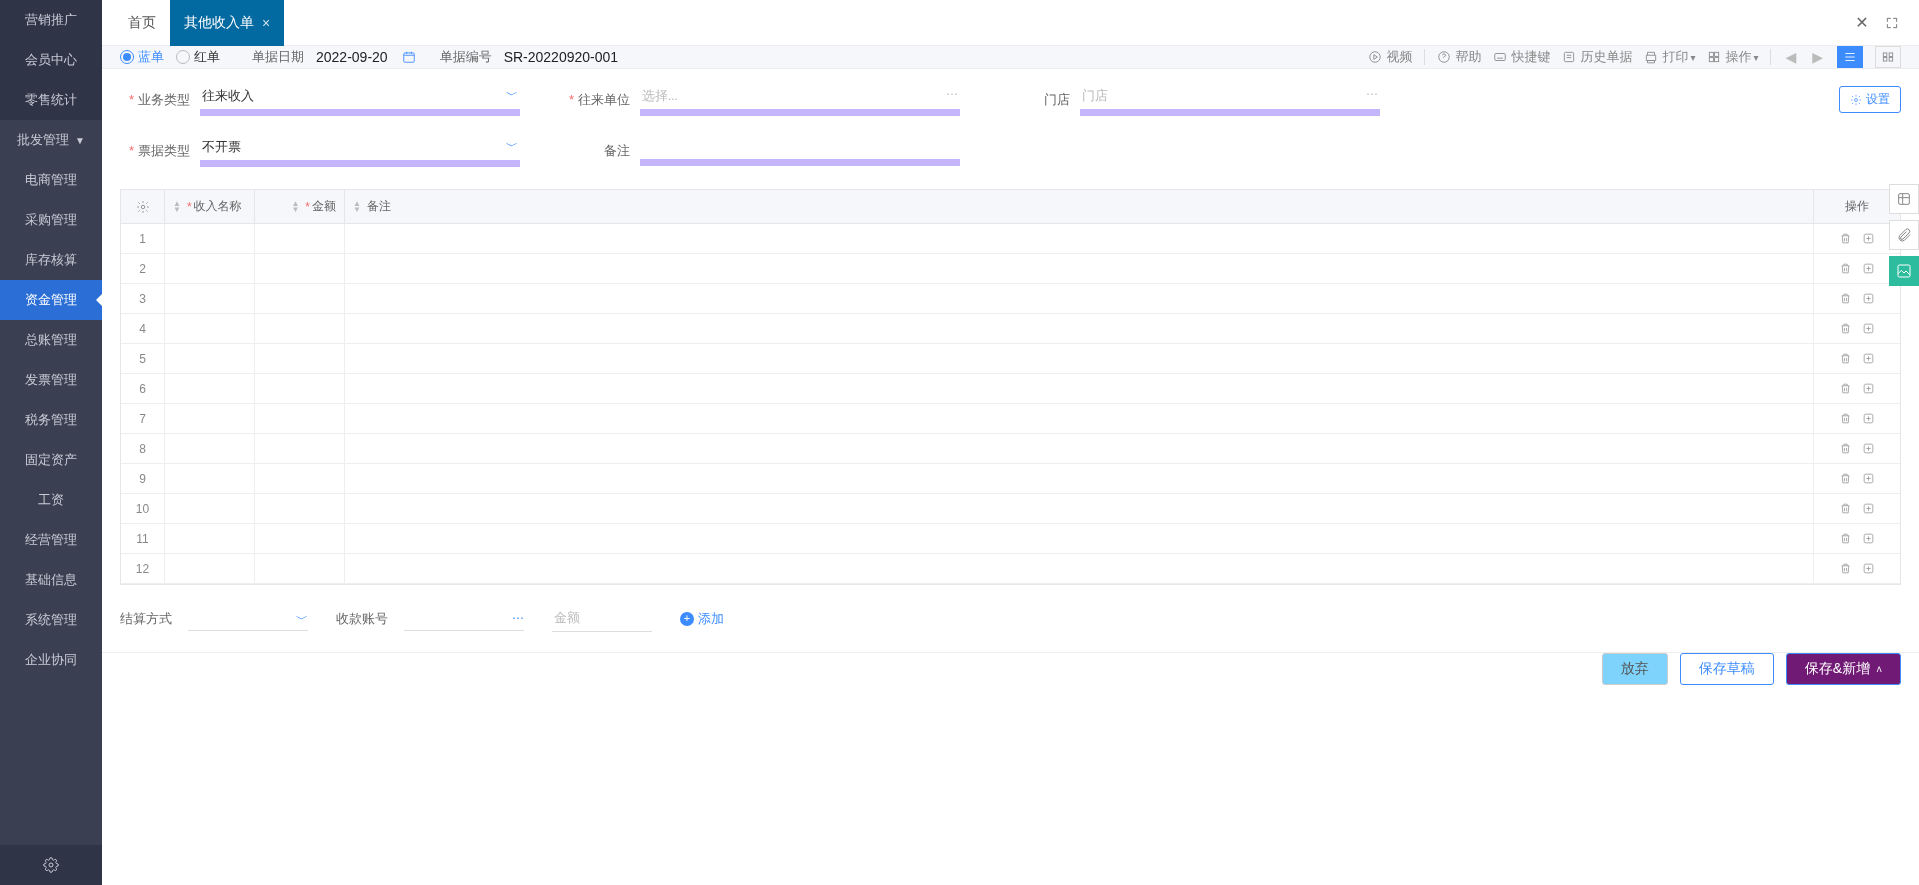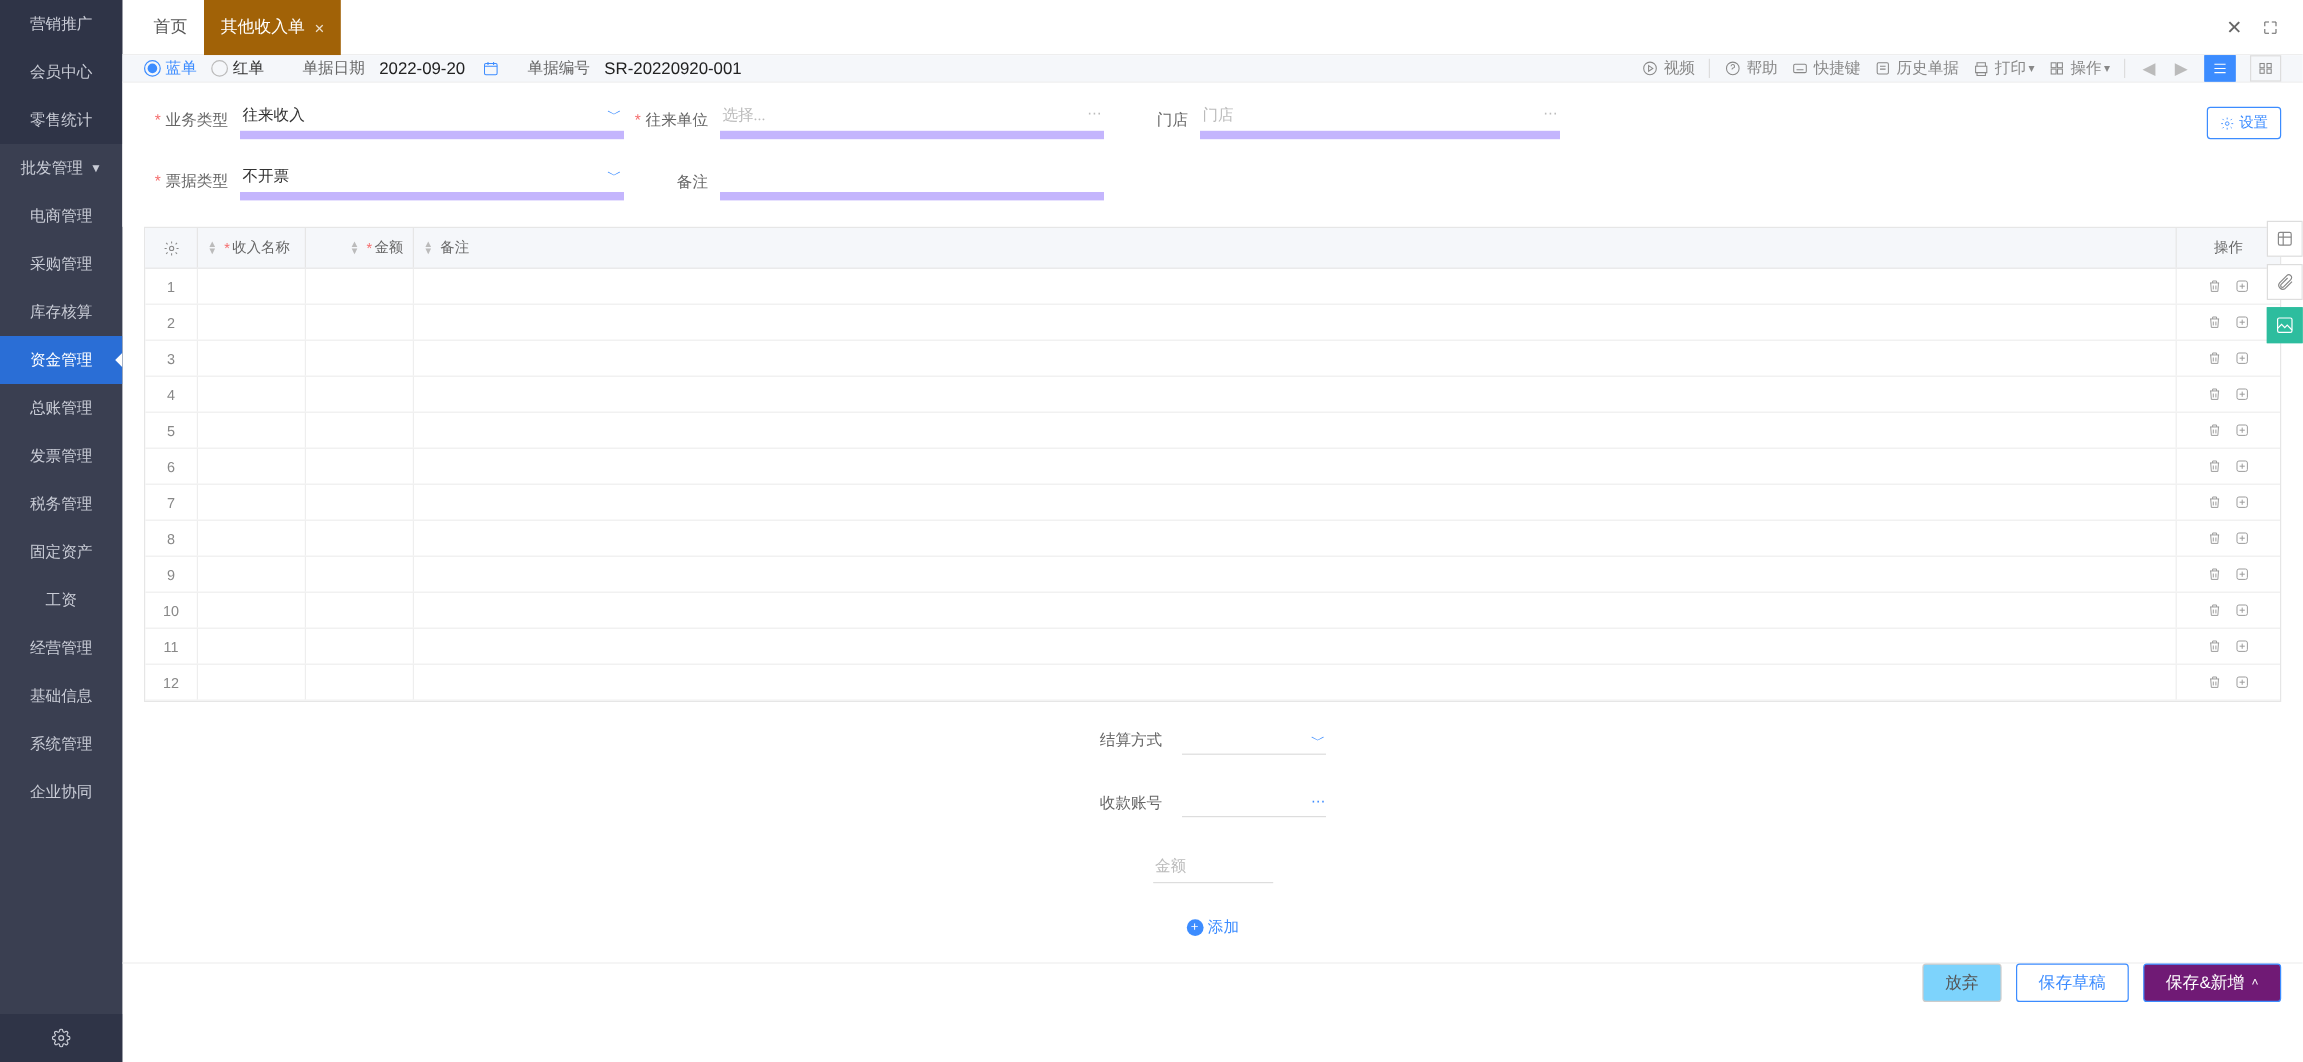--- a/index.html
+++ b/index.html
@@ -13,21 +13,21 @@
   .sidebar-item.active { background: #2a6ed6; color: #fff; }
   .sidebar-item.active::after { content: ""; position: absolute; right: 0; top: 50%; transform: translateY(-50%); border: 6px solid transparent; border-right-color: #fff; }
   .sidebar-item .caret { margin-left: 6px; font-size: 10px; }
   .sidebar-footer { margin-top: auto; height: 40px; background: #2f3447; display: flex; align-items: center; justify-content: center; }
   svg.gear { width: 16px; height: 16px; fill: none; stroke: #c9ccd6; stroke-width: 1.5;}
 
   
   .main { flex: 1; display: flex; flex-direction: column; height: 632px; position: relative;}
   .tabbar { height: 46px; display: flex; align-items: center; padding: 0 12px; border-bottom: 1px solid #eee;}
   .tab { height: 46px; display: flex; align-items: center; padding: 0 14px; color: #555; cursor: pointer; font-size: 14px;}
-  .tab.active { background: #a16207; color: #fff; }
+  .tab.active { background: #0369a1; color: #fff; }
   .tab .close { margin-left: 8px; font-size: 14px; opacity: .8; }
   .tabbar .spacer { flex: 1; }
   .tabbar .winbtn { width: 30px; height: 30px; display: flex; align-items: center; justify-content: center; color: #666; cursor: pointer; font-size: 16px;}
   .tabbar .winbtn svg { width: 14px; height: 14px; stroke: #666; fill: none; stroke-width: 1.5;}
 
   .toolbar { height: 46px; display: flex; align-items: center; padding: 0 18px; background: #f5f7fa; border-bottom: 1px solid #eee; gap: 12px;}
   .radio { display: inline-flex; align-items: center; gap: 4px; cursor: pointer; font-size: 13px;}
   .radio .dot { width: 14px; height: 14px; border-radius: 50%; border: 1px solid #bbb; display: inline-flex; align-items: center; justify-content: center;}
   .radio.checked .dot { border-color: #3c8cff; }
   .radio.checked .dot::after { content: ""; width: 8px; height: 8px; background: #3c8cff; border-radius: 50%; }
@@ -42,21 +42,21 @@
   .tl-action .arrow { font-size: 10px; color: #888; margin-left: -2px;}
   .tbsep { width: 1px; height: 16px; background: #ddd;}
   .navarrow { color: #bbb; cursor: pointer; font-size: 14px; padding: 0 2px;}
   .viewmode { width: 26px; height: 22px; border: 1px solid #ddd; display: inline-flex; align-items: center; justify-content: center; cursor: pointer;}
   .viewmode.active { background: #3c8cff; border-color: #3c8cff; }
   .viewmode.active svg { stroke: #fff; }
   .viewmode svg { width: 14px; height: 14px; stroke: #888; fill: none; stroke-width: 1.5;}
 
   
   .form { padding: 14px 18px 4px; background: #fff;}
-  .form-row { display: flex; align-items: flex-end; margin-bottom: 18px;}
+  .form-row { display: flex; align-items: center; gap: 40px; margin-bottom: 18px;}
   .form-field { display: flex; align-items: center; }
   .form-label { width: 70px; text-align: right; color: #666; margin-right: 10px; font-size: 13px;}
   .form-label .req { color: #f56c6c; margin-right: 4px;}
   .form-control { position: relative; border-bottom: 7px solid #c4b5fd; padding: 4px 20px 4px 2px; min-width: 320px; font-size: 13px; color: #333;}
   .form-control.placeholder { color: #bbb; font-family: Liberation Serif, serif; }
   .form-control .ctl-icon { position: absolute; right: 2px; top: 4px; color: #3c8cff; font-size: 12px;}
   .form-control .ctl-icon.gray { color: #bbb;}
   .settings-btn { margin-left: auto; border: 1px solid #3c8cff; color: #3c8cff; background: #fff; padding: 4px 10px; border-radius: 3px; cursor: pointer; display: inline-flex; align-items: center; gap: 4px; font-size: 12px;}
   .settings-btn svg { width: 12px; height: 12px; stroke: #3c8cff; fill: none; stroke-width: 1.5;}
 
@@ -81,21 +81,21 @@
   .grid-body::-webkit-scrollbar-thumb { background: #ccc; border-radius: 5px;}
   .grid-body::-webkit-scrollbar-track { background: #f5f5f5;}
   .row { display: flex; height: 30px; border-bottom: 1px solid #eee; align-items: stretch;}
   .row .cell { border-right: 1px solid #eee; display: flex; align-items: center; padding: 0 8px; font-size: 12px; color: #555;}
   .row .cell:last-child { border-right: none;}
   .row .col-gear { justify-content: center; color: #888;}
   .row .col-ops { justify-content: center; gap: 10px;}
   .row .col-ops svg { width: 13px; height: 13px; stroke: #999; fill: none; stroke-width: 1.5; cursor: pointer;}
 
   
-  .settle { padding: 20px 18px; display: flex; align-items: center; gap: 28px; flex-direction: column;}
+  .settle { padding: 20px 18px; display: flex; align-items: center; gap: 28px;}
   .settle-field { display: flex; align-items: center;}
   .settle-label { color: #666; font-size: 13px; margin-right: 8px; min-width: 60px;}
   .settle-control { border-bottom: 1px solid #ddd; min-width: 120px; padding: 4px 18px 4px 2px; position: relative; font-size: 13px;}
   .settle-control .ctl-icon { position: absolute; right: 0; top: 4px; font-size: 12px;}
   .settle-control.placeholder { color: #bbb;}
   .add-link { color: #3c8cff; cursor: pointer; display: inline-flex; align-items: center; gap: 4px; font-size: 13px;}
   .add-link .plus { width: 14px; height: 14px; border-radius: 50%; background: #3c8cff; color: #fff; display: inline-flex; align-items: center; justify-content: center; font-size: 11px; line-height: 1;}
 
   
   .footer { margin-top: auto; height: 58px; border-top: 1px solid #eee; display: flex; align-items: center; justify-content: flex-end; padding: 0 18px; gap: 12px;}

